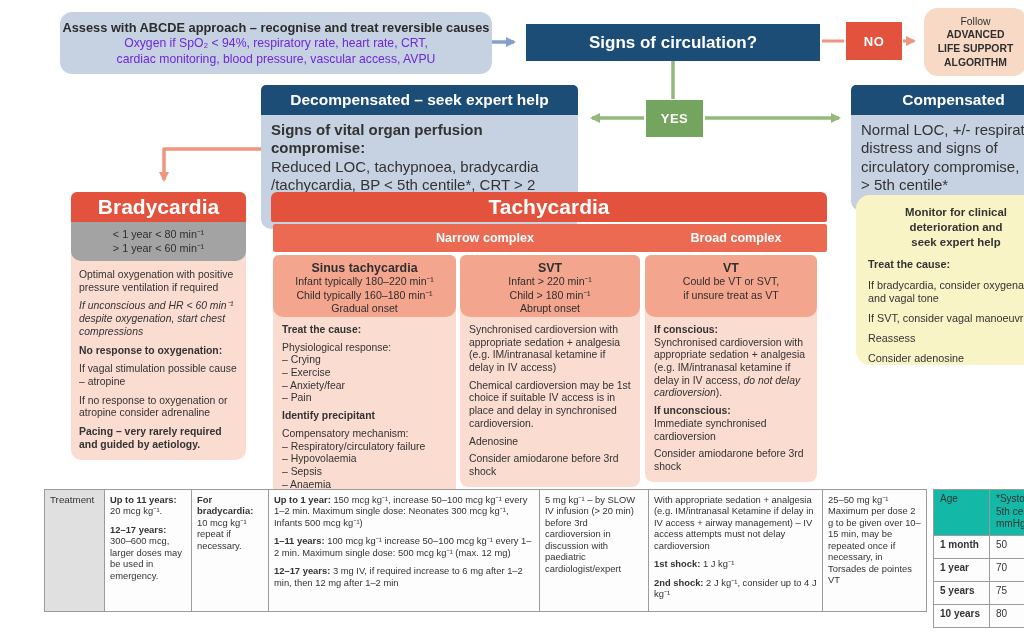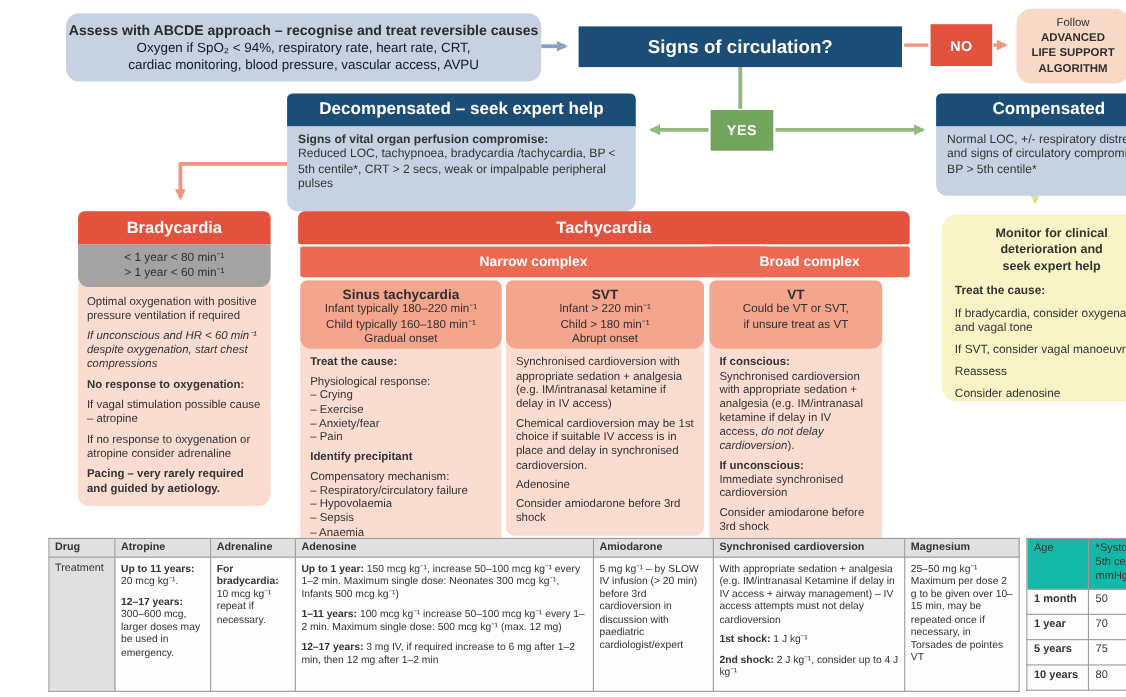--- a/index.html
+++ b/index.html
@@ -12,53 +12,53 @@
   .b { font-weight:bold; }
   .i { font-style:italic; }
   .center { display:flex; align-items:center; justify-content:center; }
 
   
   svg.connectors { position:absolute; left:0; top:0; width:1024px; height:634px; pointer-events:none; }
 
   
   .abcde { left:24px; top:12px; width:432px; height:62px; background:#c6d2e2; border-radius:12px; text-align:center; padding-top:8px; }
   .abcde-title { font-size:12.8px; font-weight:bold; color:#2b2b2b; }
-  .abcde-body { font-size:12.2px; white-space:pre-line; line-height:1.28; margin-top:1px; color:#0f172a; }
+  .abcde-body { font-size:12.2px; white-space:pre-line; line-height:1.28; margin-top:1px; color:#6d28d9; }
 
   .circulation { left:490px; top:24px; width:294px; height:37px; background:#1b4d77; color:#ffffff; font-size:17px; font-weight:bold; }
   .no-box { left:810px; top:22px; width:56px; height:38px; background:#e2523c; color:#ffffff; font-size:13px; font-weight:bold; letter-spacing:0.5px; }
   .als-box { left:888px; top:8px; width:103px; height:68px; background:#f8d9c6; border-radius:14px; text-align:center; font-size:10.4px; line-height:1.3;
              display:flex; flex-direction:column; align-items:center; justify-content:center; color:#2f2f2f; }
   .als-bold { font-weight:bold; white-space:pre-line; }
 
   
   .panel-head { height:30px; background:#1b4d77; color:#ffffff; font-weight:bold; font-size:15.5px; display:flex; align-items:center; justify-content:center; border-radius:5px 5px 0 0; }
-  .panel-body { background:#c6d2e2; border-radius:0 0 10px 10px; padding:6px 10px 17px; font-size:11px; line-height:1.2; color:#333; }
+  .panel-body { background:#c6d2e2; border-radius:0 0 10px 10px; padding:6px 10px 17px; font-size:15px; line-height:1.2; color:#333; }
   .decomp { left:225px; top:85px; width:317px; }
   .comp   { left:815px; top:85px; width:205px; }
   .yes-box { left:610px; top:100px; width:57px; height:37px; background:#74a55e; color:#ffffff; font-size:13px; font-weight:bold; letter-spacing:0.5px; }
 
   
   .brady { left:35px; top:192px; width:175px; background:#fadcd1; border-radius:6px 6px 10px 10px; }
-  .red-head { height:30px; background:#e2523c; color:#ffffff; font-weight:bold; font-size:15px; display:flex; align-items:center; justify-content:center; border-radius:6px 6px 0 0; }
+  .red-head { height:30px; background:#e2523c; color:#ffffff; font-weight:bold; font-size:21px; display:flex; align-items:center; justify-content:center; border-radius:6px 6px 0 0; }
   .criteria { background:#a3a3a3; text-align:center; font-size:10.8px; padding:5px 0 6px; white-space:pre-line; line-height:1.3; border-radius:0 0 10px 10px; color:#2f2f2f; }
   .brady-body { padding:8px 8px 9px; font-size:10.4px; }
   .rich p { margin:0 0 6px; white-space:pre-line; line-height:1.22; }
   .rich p:last-child { margin-bottom:0; }
 
   
   .tachy { left:235px; top:192px; width:556px; height:290px; }
   .tachy .red-head { border-radius:6px 6px 2px 2px; }
   .band { position:absolute; top:32px; height:28px; background:#ec6a51; color:#ffffff; font-weight:bold; font-size:12.6px; display:flex; align-items:center; justify-content:center; border-radius:2px; }
   .band-narrow { left:2px; width:424px; }
   .band-broad { left:374px; width:182px; }
   .tcol { position:absolute; top:63px; background:#fadcd1; border-radius:6px 6px 8px 8px; }
   .tcol-1 { left:2px;   width:183px; }
   .tcol-2 { left:189px; width:180px; }
-  .tcol-3 { left:374px; width:157px; }
+  .tcol-3 { left:374px; width:172px; }
   .tcol-head { background:#f3a58e; border-radius:6px 6px 10px 10px; height:62px; text-align:center; padding-top:6px; color:#2f2f2f; }
   .tcol-title { font-weight:bold; font-size:12.4px; }
   .tcol-sub { font-size:10.6px; white-space:pre-line; line-height:1.28; }
   .tcol-body { padding:7px 9px 8px; font-size:10.4px; min-height:158px; }
   .tcol-body p { margin-bottom:5px; }
 
   
   .monitor { left:820px; top:195px; width:200px; height:170px; background:#f9f4c6; border-radius:14px; padding:10px 12px 8px; color:#333; }
   .monitor-title { text-align:center; font-weight:bold; font-size:11.4px; white-space:pre-line; line-height:1.3; margin-bottom:9px; }
   .monitor-body { font-size:10.8px; }
@@ -240,29 +240,20 @@
     <colgroup>
       <col style="width:60px">
         <col style="width:87px">
         <col style="width:77px">
         <col style="width:271px">
       <col style="width:109px">
         <col style="width:174px">
         <col style="width:104px">
     </colgroup>
     <tbody>
-        <tr>
-      <th>Drug</th>
-      <th>Atropine</th>
-      <th>Adrenaline</th>
-      <th>Adenosine</th>
-      <th>Amiodarone</th>
-      <th>Synchronised cardioversion</th>
-      <th>Magnesium</th>
-    </tr>
     <tr>
       <td class="rowlab">Treatment</td>
       <td class="rich">
             <p><span class="b">Up to 11 years:</span><span> 20 mcg kg⁻¹.</span></p>
             <p><span class="b">12–17 years:</span><span> 300–600 mcg, larger doses may be used in emergency.</span></p>
           </td>
       <td class="rich">
             <p><span class="b">For bradycardia:</span><span>
 10 mcg kg⁻¹ repeat if necessary.</span></p>
           </td>

